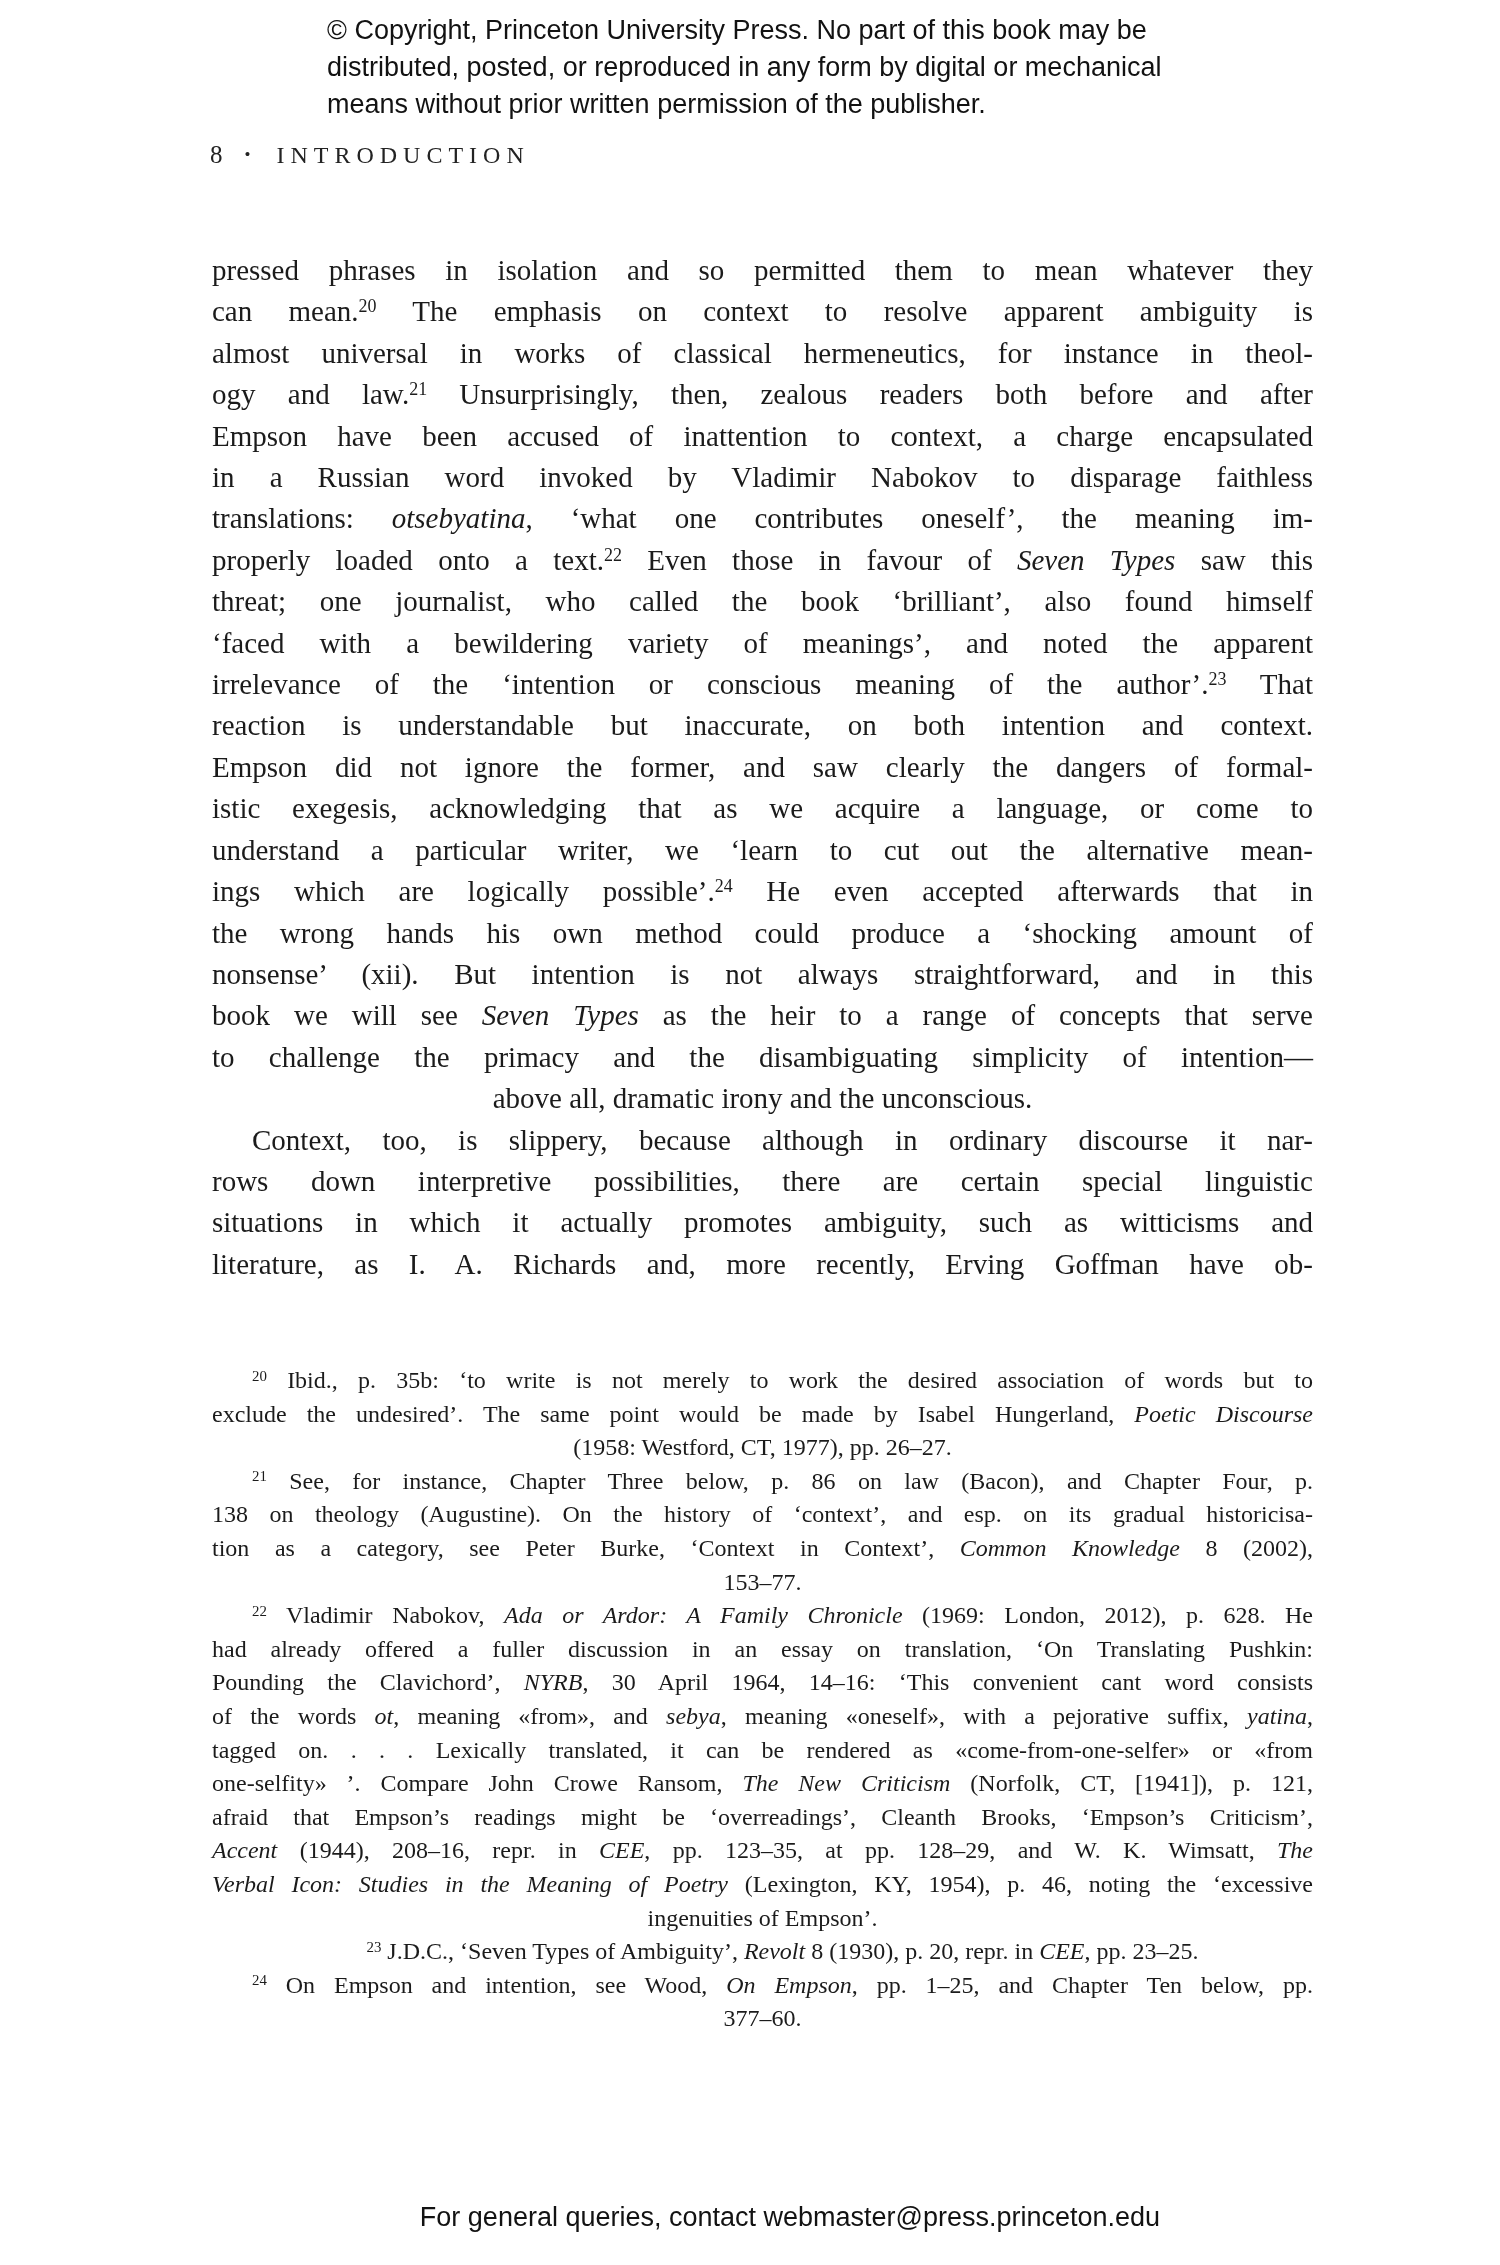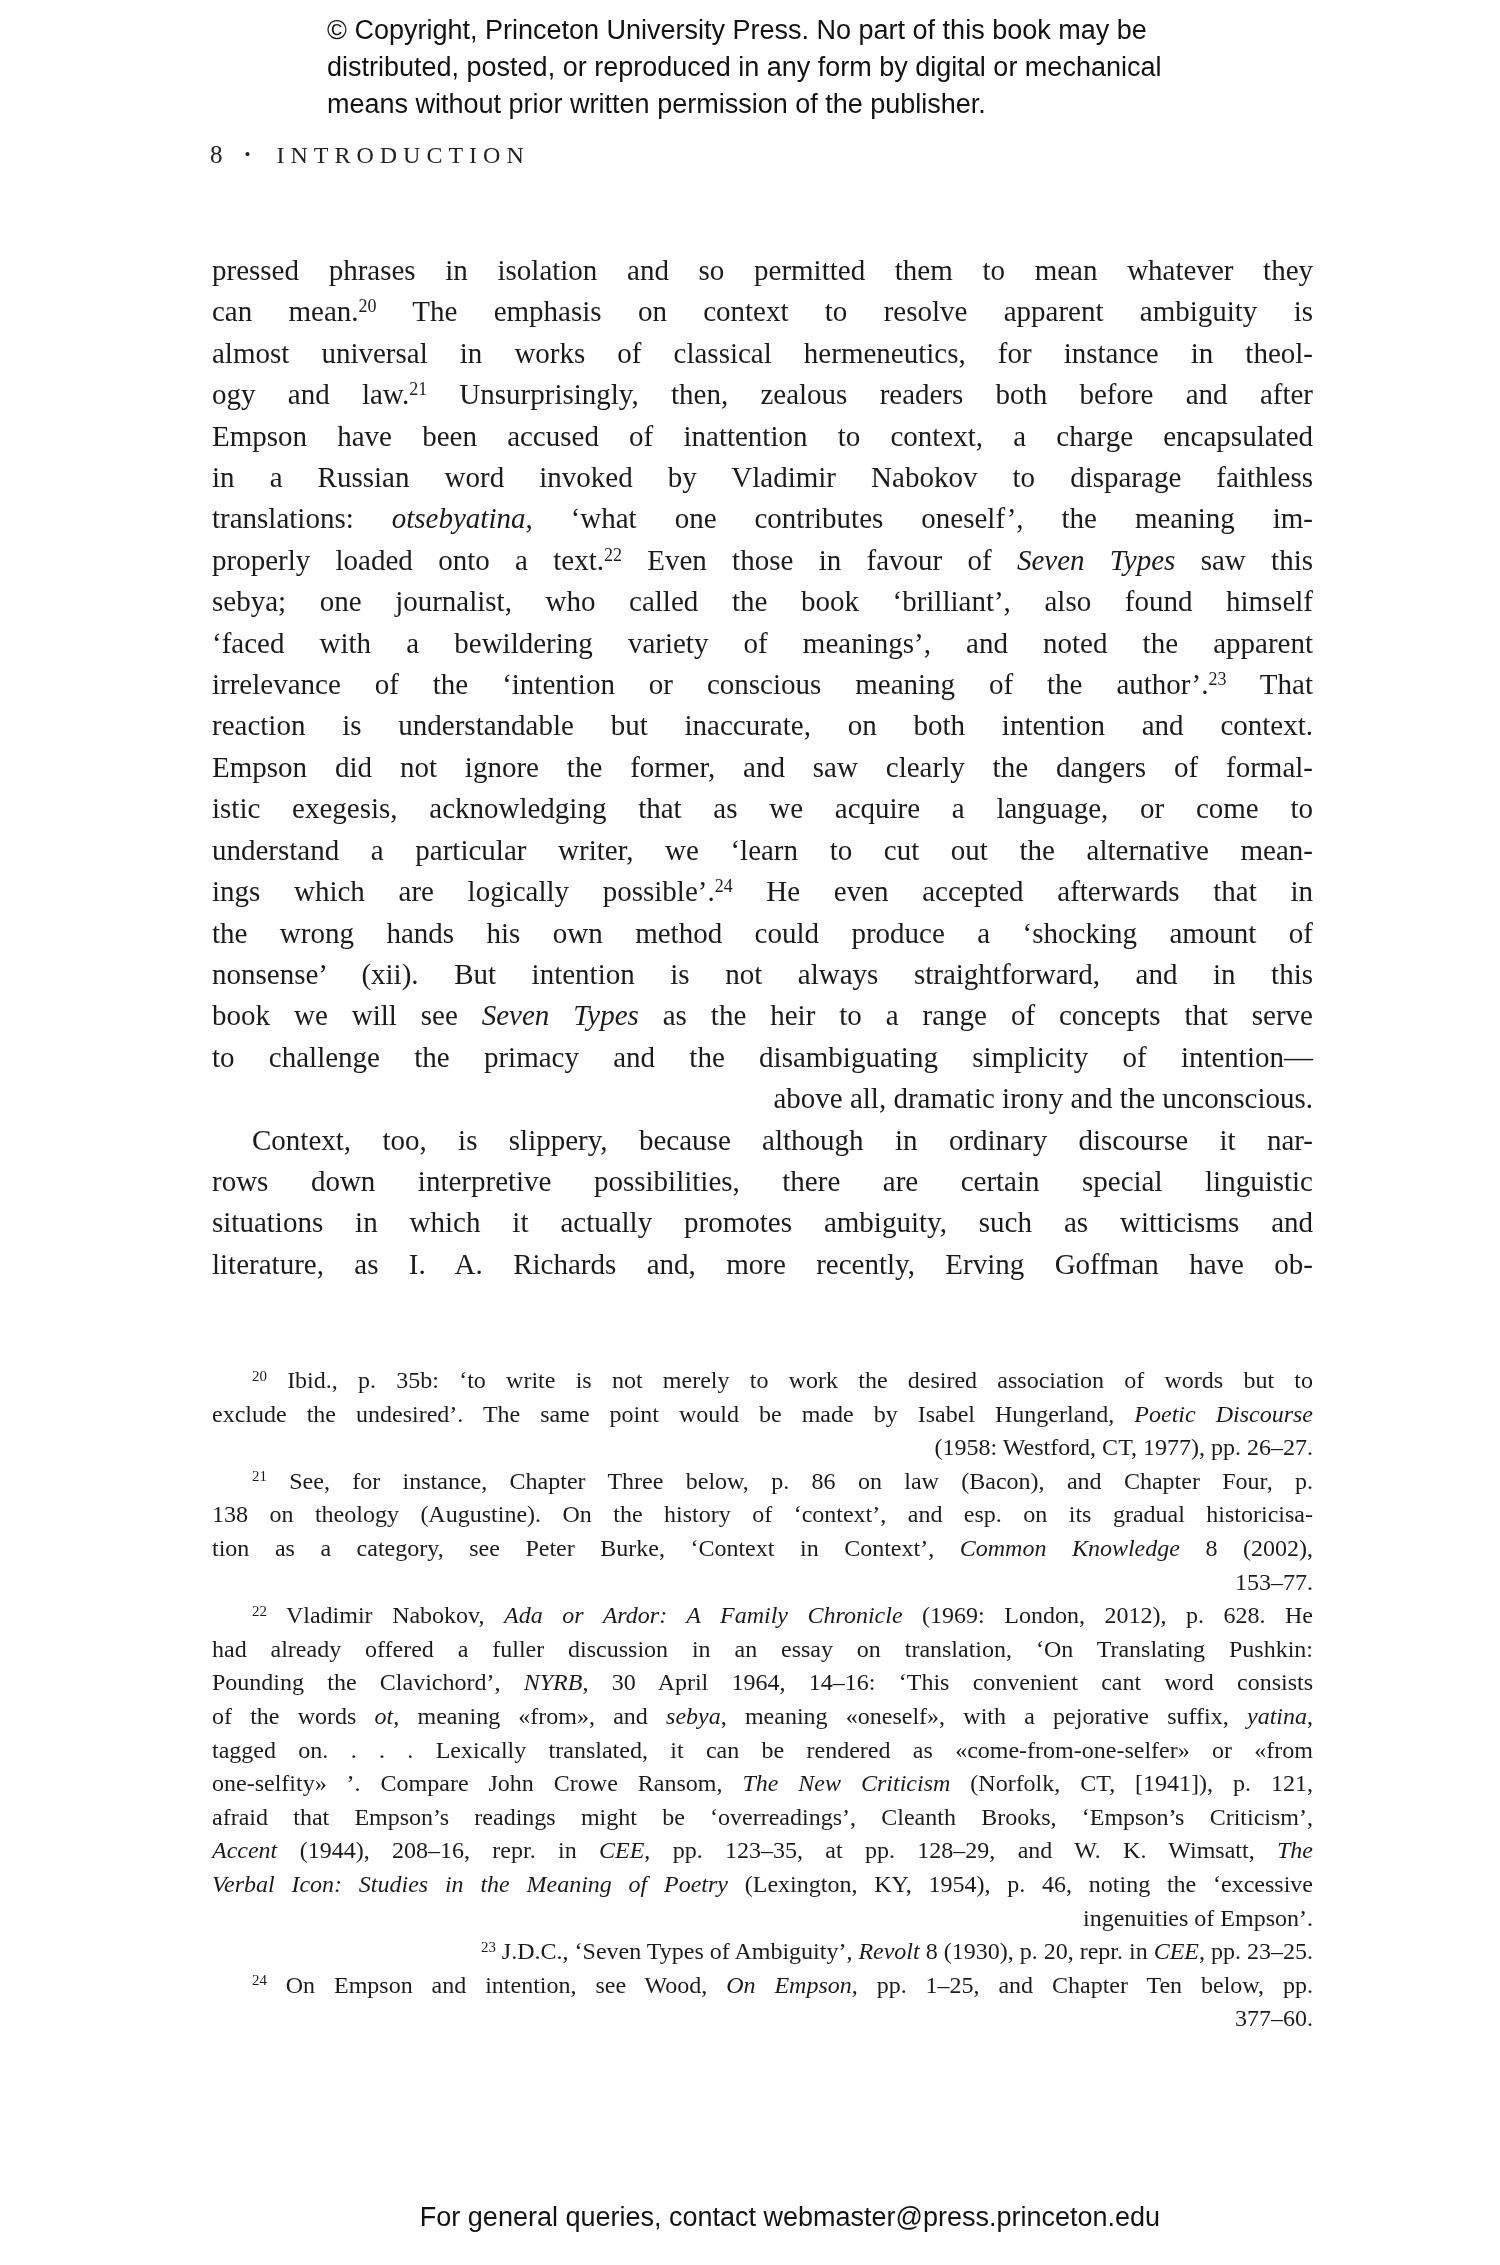--- a/index.html
+++ b/index.html
@@ -24,21 +24,21 @@
   .runhead .title { letter-spacing: 6px; font-size: 24px; margin-left: 8px; }
   .bodytext {
     position: absolute; left: 212px; top: 250px; width: 1101px;
     font-size: 29px; line-height: 41.4px;
   }
   .footnotes {
     position: absolute; left: 212px; top: 1332px; width: 1101px;
     font-size: 24px; line-height: 33.6px; margin-top: 32px;
   }
   .para { margin: 0; }
-  .line { text-align: right; }
+  .line { text-align: center; }
   .line.just { text-align: justify; text-align-last: justify; }
   .line.ind { text-indent: 40px; }
   .sup { font-size: 0.62em; position: relative; top: -0.5em; line-height: 0; }
   i { font-style: italic; }
   .pagefooter {
     position: absolute; left: 0; top: 2202px; width: 1500px;
     text-align: center;
     font-family: "Liberation Sans", sans-serif;
     font-size: 27px; color: #121212; padding-left: 40px;
   }
@@ -59,21 +59,21 @@
 <div class="bodytext" id="body-host">
     <div class="para">
       <div class="line just"><span>pressed phrases in isolation and so permitted them to mean whatever they</span></div>
       <div class="line just"><span>can mean.</span><span class="sup">20</span><span> The emphasis on context to resolve apparent ambiguity is</span></div>
       <div class="line just"><span>almost universal in works of classical hermeneutics, for instance in theol-</span></div>
       <div class="line just"><span>ogy and law.</span><span class="sup">21</span><span> Unsurprisingly, then, zealous readers both before and after</span></div>
       <div class="line just"><span>Empson have been accused of inattention to context, a charge encapsulated</span></div>
       <div class="line just"><span>in a Russian word invoked by Vladimir Nabokov to disparage faithless</span></div>
       <div class="line just"><span>translations: </span><i>otsebyatina</i><span>, ‘what one contributes oneself’, the meaning im-</span></div>
       <div class="line just"><span>properly loaded onto a text.</span><span class="sup">22</span><span> Even those in favour of </span><i>Seven Types</i><span> saw this</span></div>
-      <div class="line just"><span>sebya; one journalist, who called the book ‘brilliant’, also found himself</span></div>
+      <div class="line just"><span>threat; one journalist, who called the book ‘brilliant’, also found himself</span></div>
       <div class="line just"><span>‘faced with a bewildering variety of meanings’, and noted the apparent</span></div>
       <div class="line just"><span>irrelevance of the ‘intention or conscious meaning of the author’.</span><span class="sup">23</span><span> That</span></div>
       <div class="line just"><span>reaction is understandable but inaccurate, on both intention and context.</span></div>
       <div class="line just"><span>Empson did not ignore the former, and saw clearly the dangers of formal-</span></div>
       <div class="line just"><span>istic exegesis, acknowledging that as we acquire a language, or come to</span></div>
       <div class="line just"><span>understand a particular writer, we ‘learn to cut out the alternative mean-</span></div>
       <div class="line just"><span>ings which are logically possible’.</span><span class="sup">24</span><span> He even accepted afterwards that in</span></div>
       <div class="line just"><span>the wrong hands his own method could produce a ‘shocking amount of</span></div>
       <div class="line just"><span>nonsense’ (xii). But intention is not always straightforward, and in this</span></div>
       <div class="line just"><span>book we will see </span><i>Seven Types</i><span> as the heir to a range of concepts that serve</span></div>

